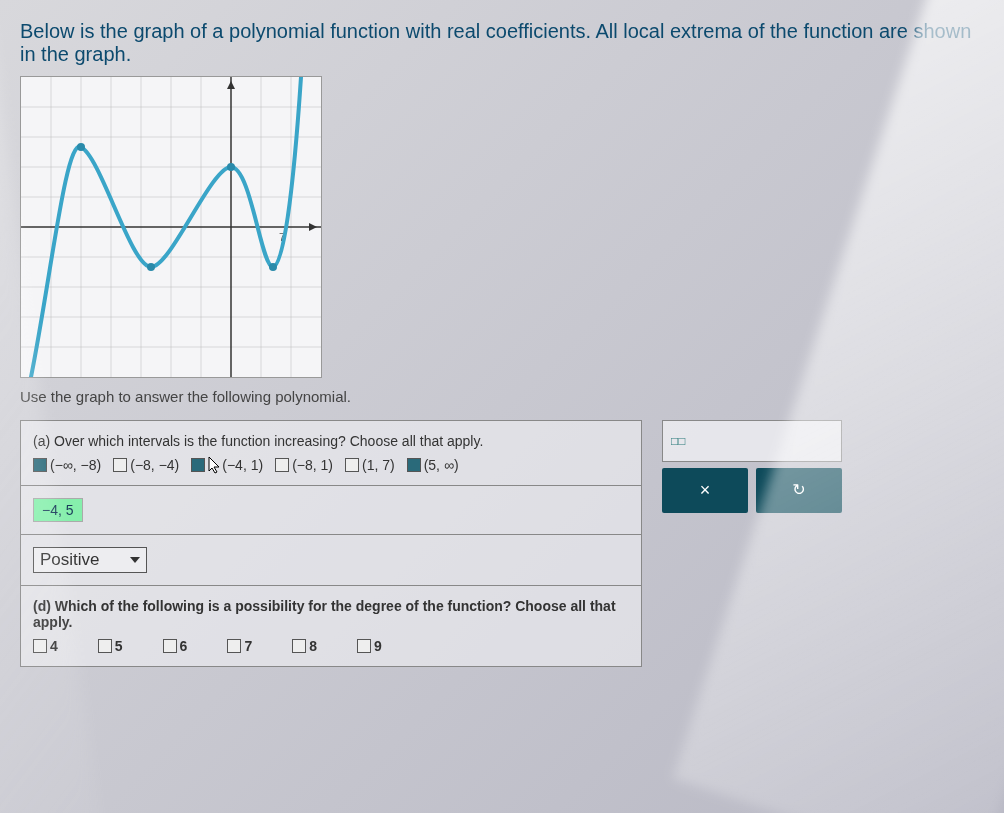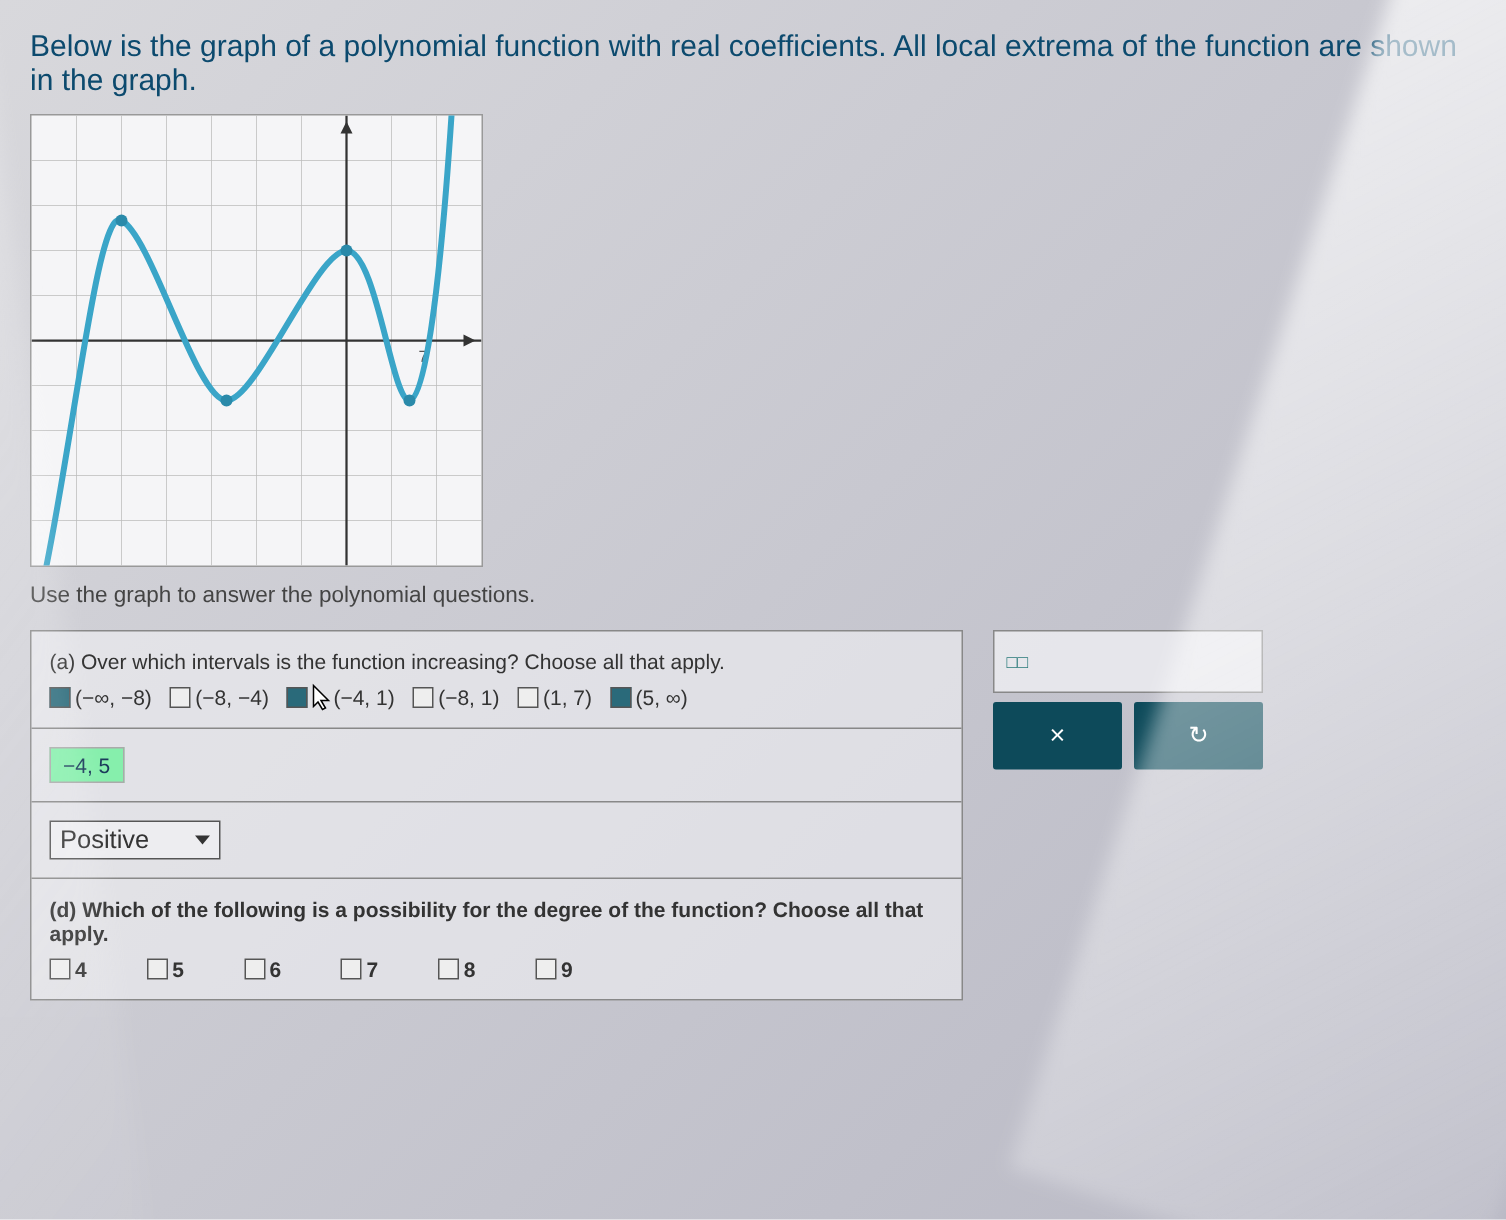--- a/index.html
+++ b/index.html
@@ -167,21 +167,21 @@
     <circle cx="60" cy="70" r="4" fill="#2a8aaa"></circle>
     <circle cx="130" cy="190" r="4" fill="#2a8aaa"></circle>
     <circle cx="210" cy="90" r="4" fill="#2a8aaa"></circle>
     <circle cx="252" cy="190" r="4" fill="#2a8aaa"></circle>
 
     <polygon points="296,150 288,146 288,154" fill="#333"></polygon>
     <polygon points="210,4 206,12 214,12" fill="#333"></polygon>
   </svg>
 </div>
 
-<div class="sub-text">Use the graph to answer the polynomial questions.</div>
+<div class="sub-text">Use the graph to answer the following polynomial.</div>
 
 <div class="main-row">
   <div class="questions-box">
 
     <div class="q-row">
       <div class="q-label">(a) Over which intervals is the function increasing? Choose all that apply.</div>
       <div class="opt-row" id="opts-a">
           <span class="opt">
             <span class="chk checked"></span>
             <span>(−∞, −8)</span>

